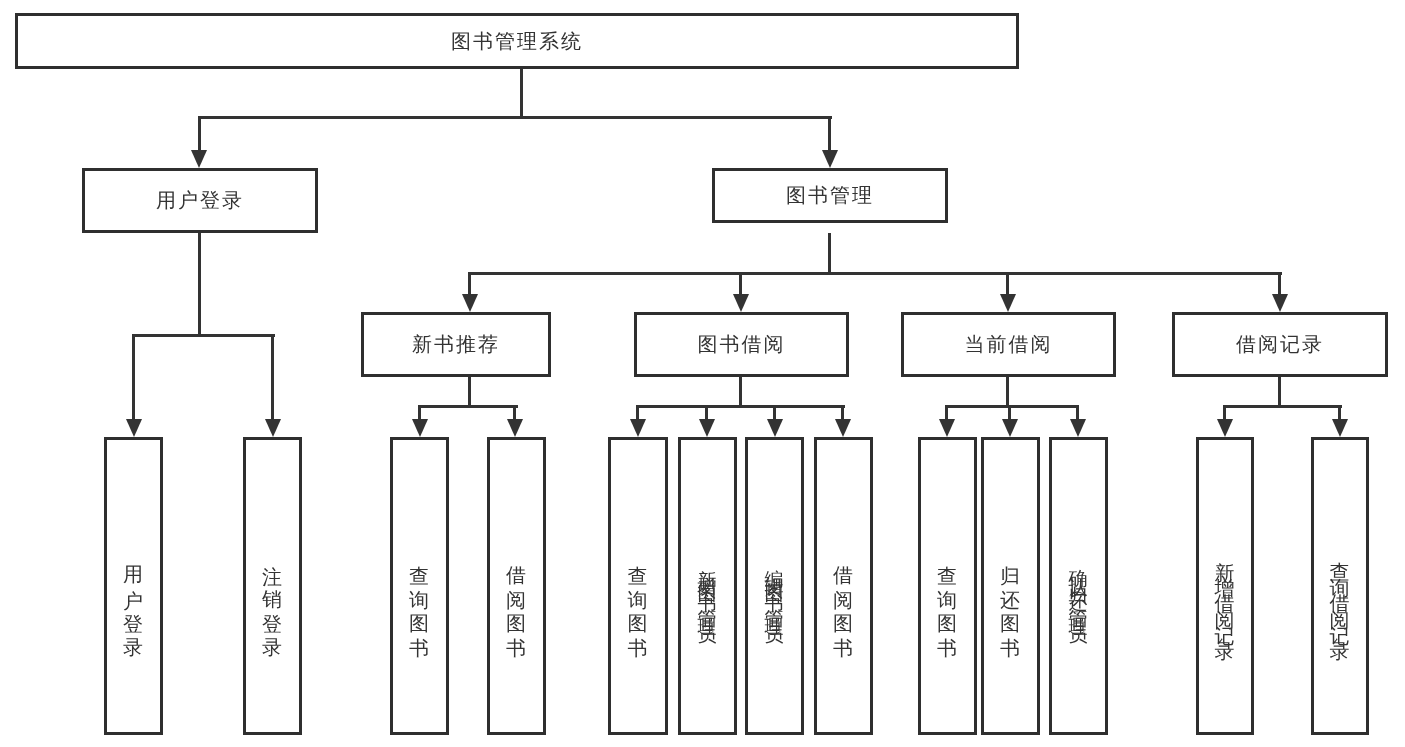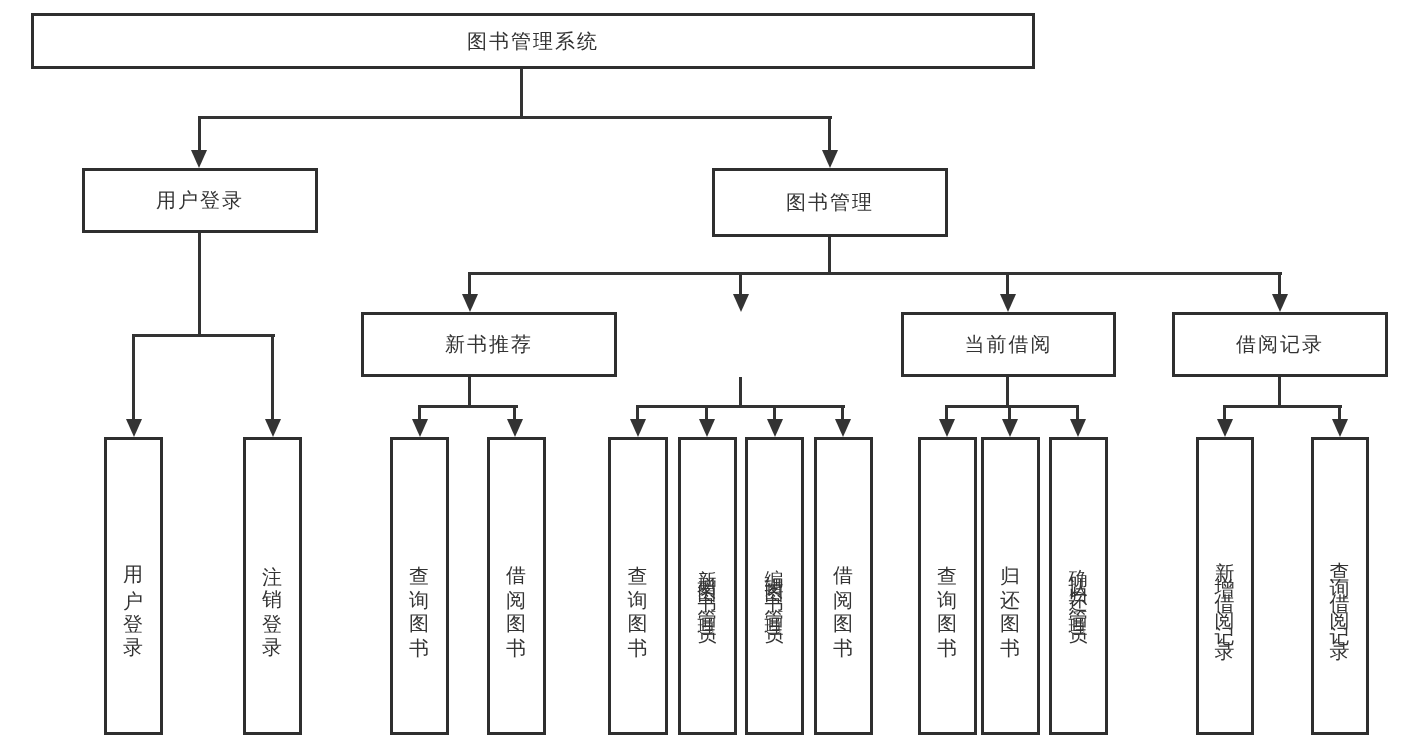--- a/index.html
+++ b/index.html
@@ -33,33 +33,36 @@
     position:absolute; right:6px; bottom:4px; z-index:5;
     font-size:21px; color:#dddddd; letter-spacing:1px;
     text-shadow:0 0 1px #aaaaaa;
   }
 </style>
 </head>
 <body>
 
 <div id="canvas">
 
-  <div class="box" style="left:15px; top:13px; width:1004px; height:56px;margin-left:16px;">
+  <div class="box" style="left:15px; top:13px; width:1004px; height:56px;">
     <span>图书管理系统</span>
   </div>
 
   <div class="box" style="left:82px; top:168px; width:236px; height:65px;">
     <span>用户登录</span>
   </div>
-  <div class="box" style="left:712px; top:168px; width:236px; height:69px;">
+  <div class="box" style="left:712px; top:168px; width:236px; height:55px;">
     <span>图书管理</span>
   </div>
 
-  <div class="box" style="left:361px; top:312px; width:256px; height:65px;">
+  <div class="box" style="left:361px; top:312px; width:190px; height:65px;">
     <span>新书推荐</span>
+  </div>
+  <div class="box" style="left:634px; top:312px; width:215px; height:65px;">
+    <span>图书借阅</span>
   </div>
   <div class="box" style="left:1172px; top:312px; width:216px; height:65px;">
     <span>借阅记录</span>
   </div>
   <div class="box" style="left:901px; top:312px; width:215px; height:65px;">
     <span>当前借阅</span>
   </div>
 
   <div class="box" style="left:104px; top:437px; width:59px; height:298px;">
     <span class="vtext v4">用户登录</span>

